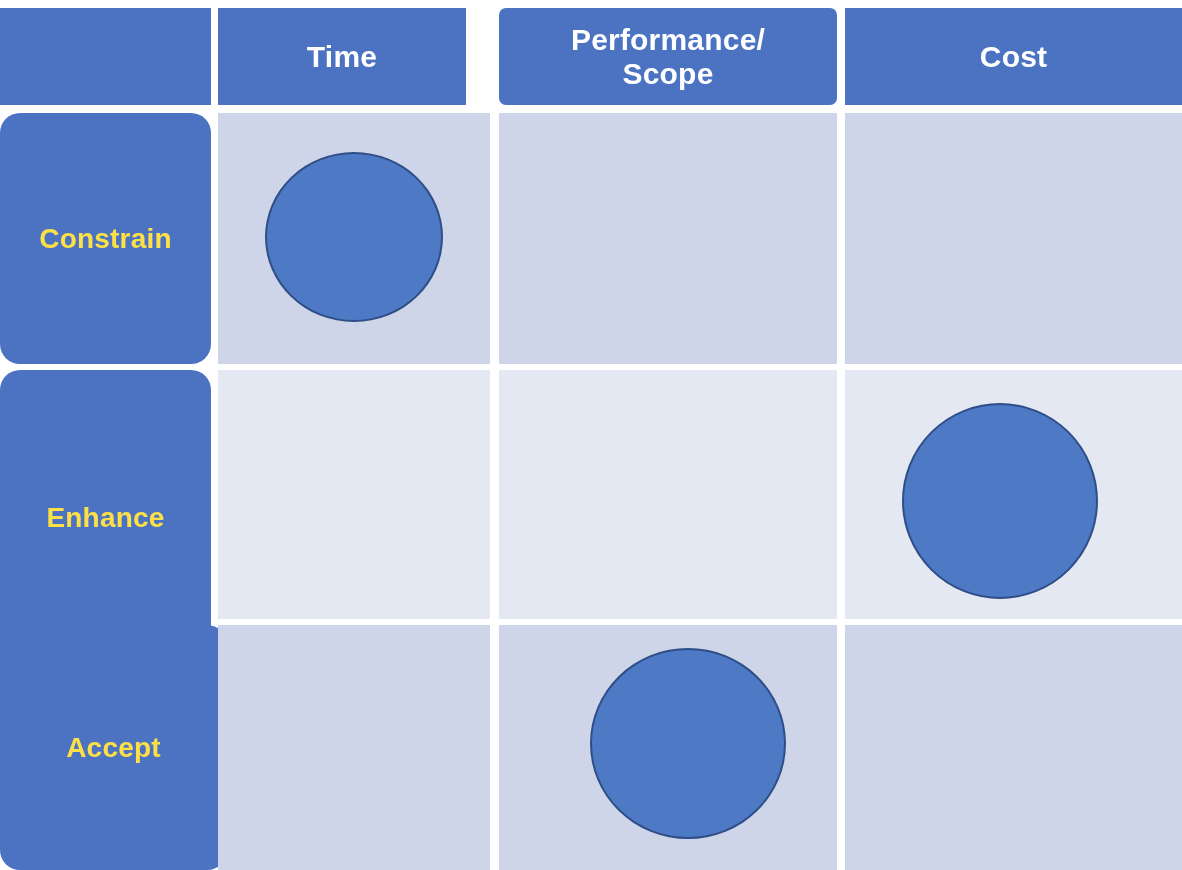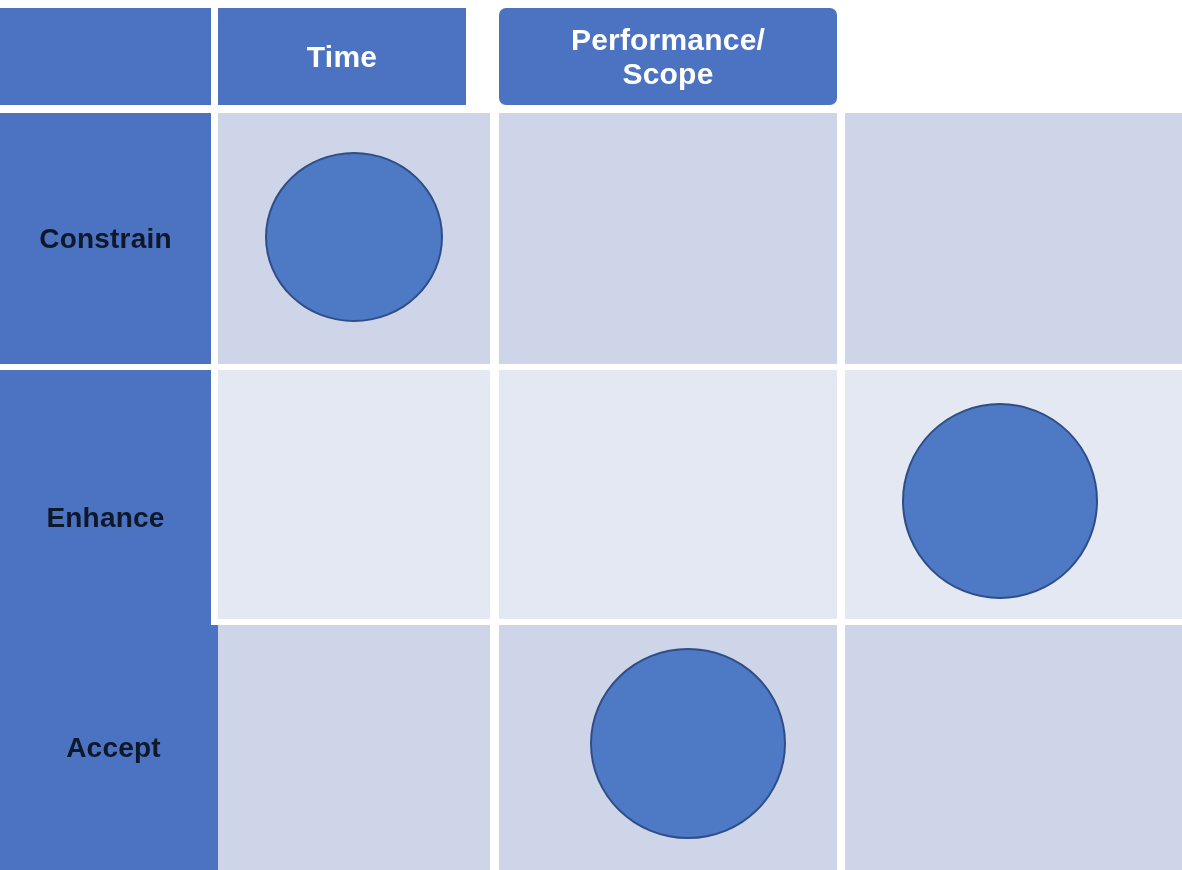--- a/index.html
+++ b/index.html
@@ -37,28 +37,29 @@
     letter-spacing: 0.2px;
     display: flex;
     align-items: center;
     justify-content: center;
     text-align: center;
   }
 
   
   .rowhdr {
     background: #4B73C2;
-    color: #0f172a;
+    color: #fde047;
     font-weight: bold;
     font-size: 28px;
     letter-spacing: 0.2px;
     display: flex;
     align-items: center;
     justify-content: center;
     text-align: center;
+    border-radius: 20px;
   }
 
   
   .corner {
     background: #4B73C2;
   }
 
   
   .body-cell {
     background: #CFD5E8;
@@ -85,20 +86,23 @@
 
   <div class="cell hdr" style="left:218px; top:8px; width:248px; height:97px;">
     <span>Time</span>
   </div>
 
   <div class="cell hdr" style="left:499px; top:8px; width:338px; height:97px;border-radius:7px;">
     <span class="wrap" style="white-space: pre-line;">Performance/
 Scope</span>
   </div>
 
+  <div class="cell hdr" style="left:845px; top:8px; width:337px; height:97px;">
+    <span>Cost</span>
+  </div>
 
   <div class="cell rowhdr" style="left:0px; top:113px; width:211px; height:251px;">
     <span>Constrain</span>
   </div>
 
   <div class="cell body-cell" style="left:218px; top:113px; width:272px; height:251px;"></div>
 
   <div class="cell body-cell" style="left:499px; top:113px; width:338px; height:251px;"></div>
 
   <div class="cell body-cell" style="left:845px; top:113px; width:337px; height:251px;"></div>

